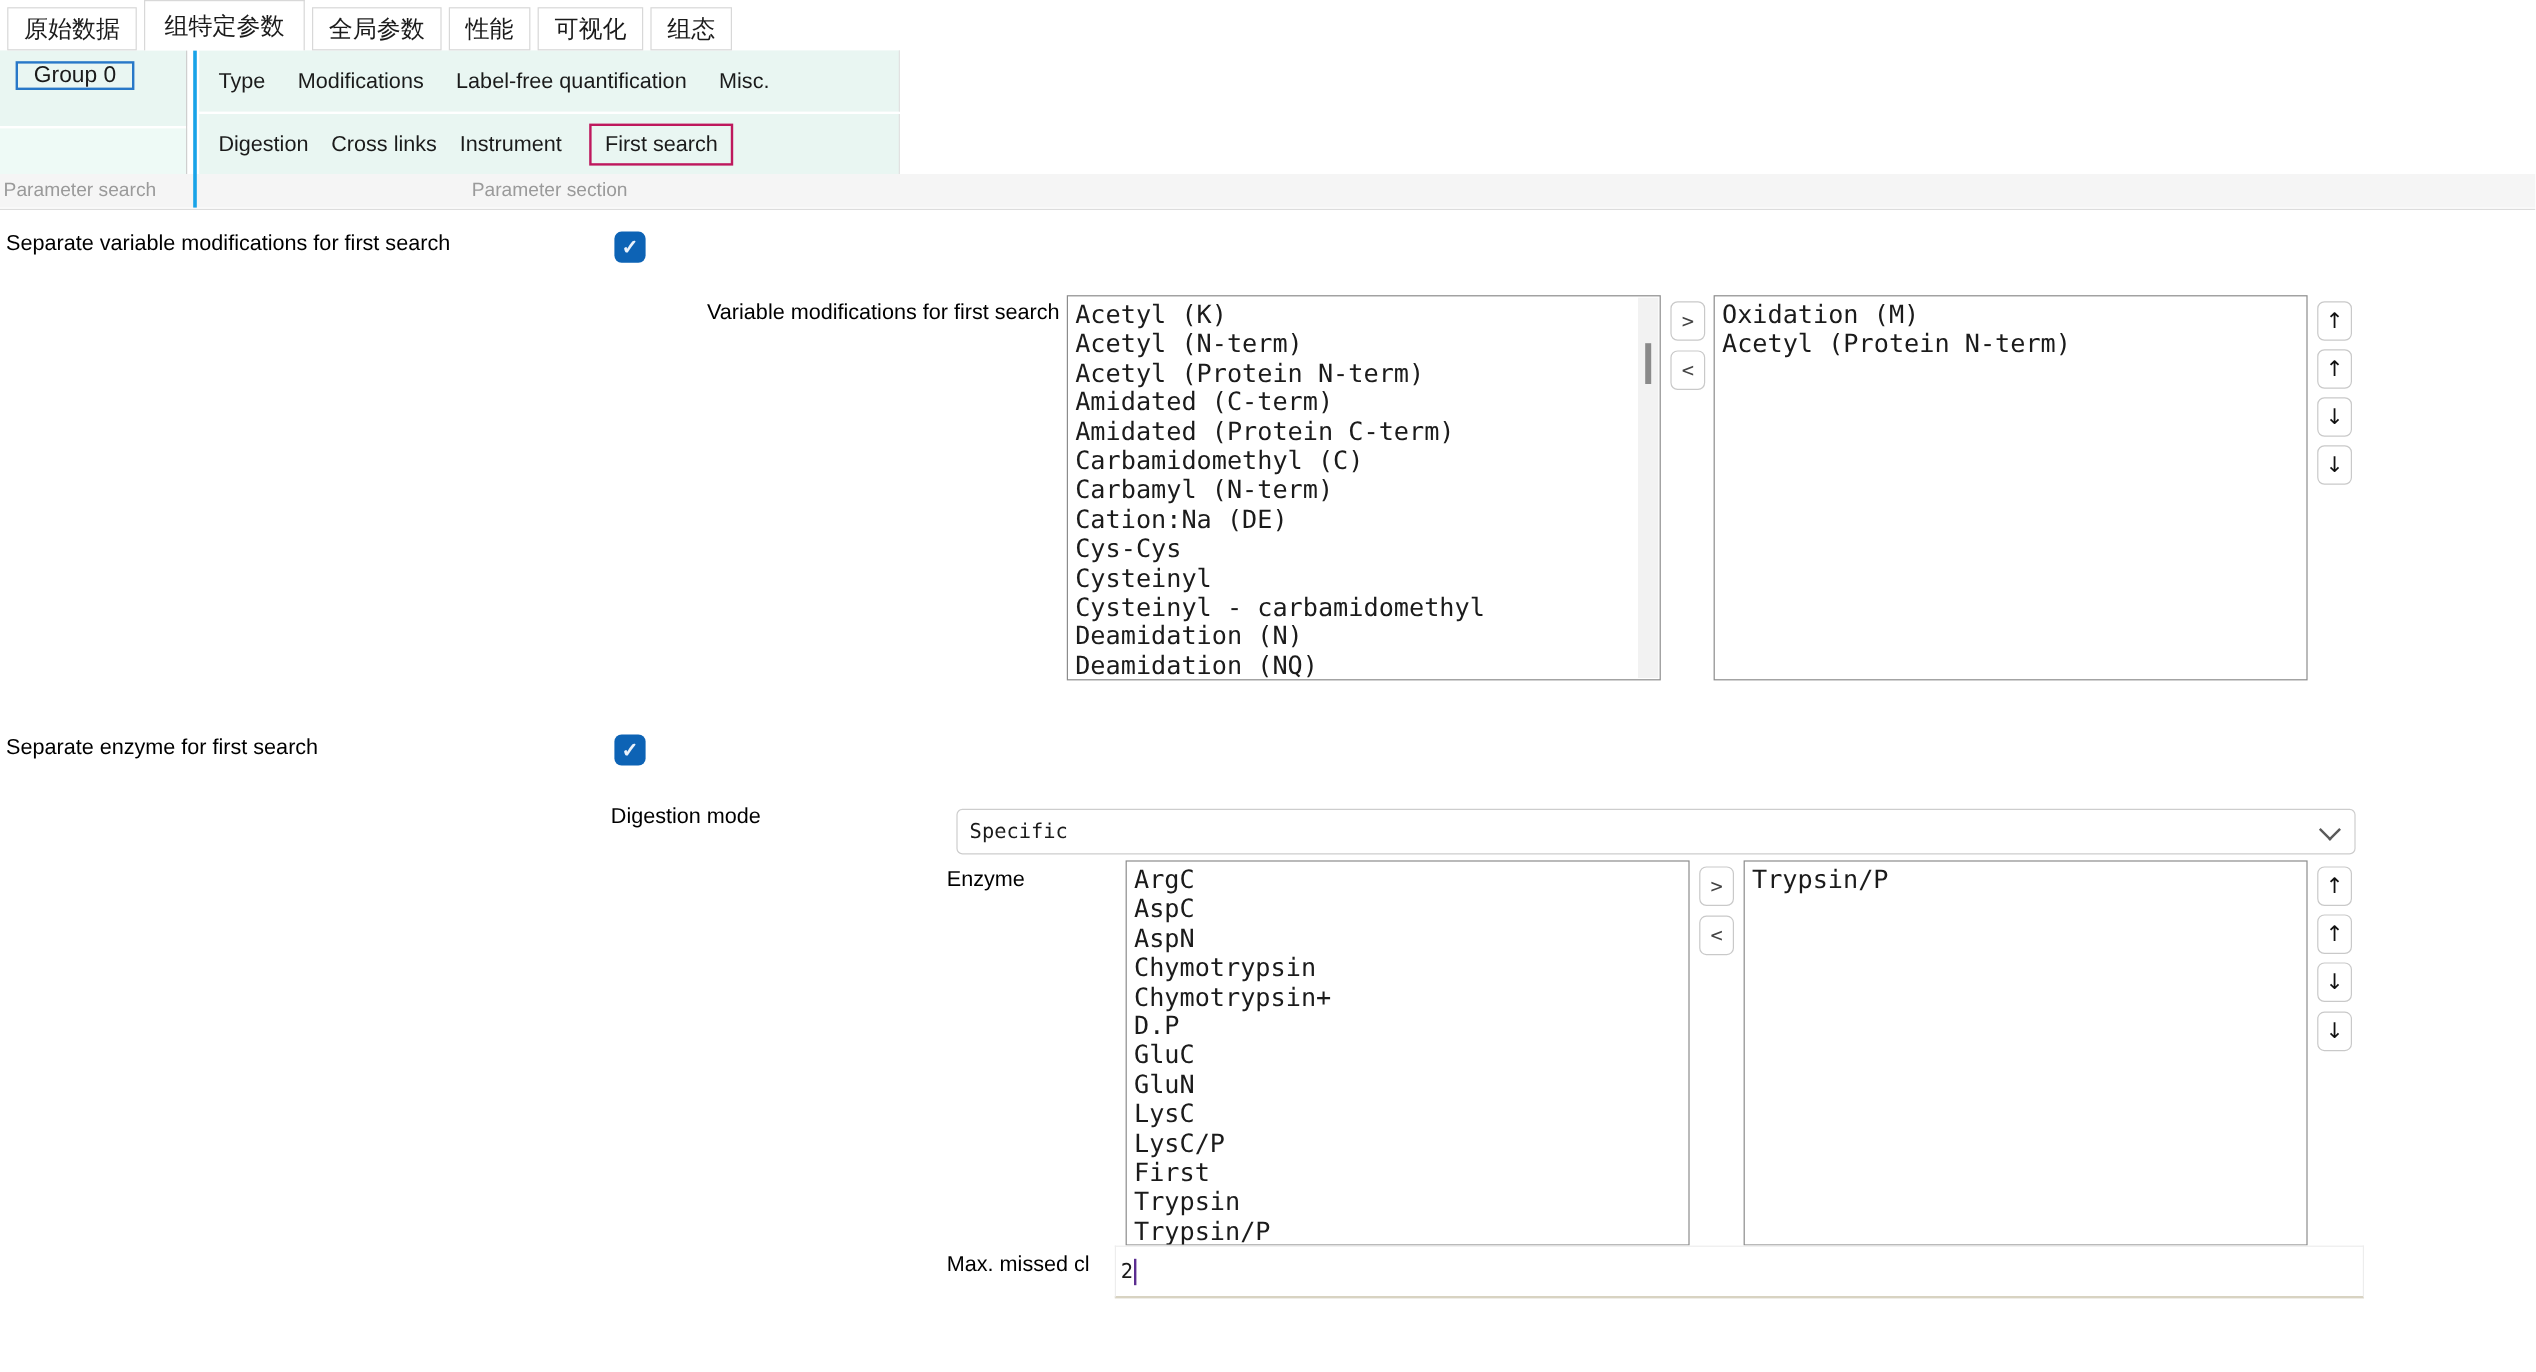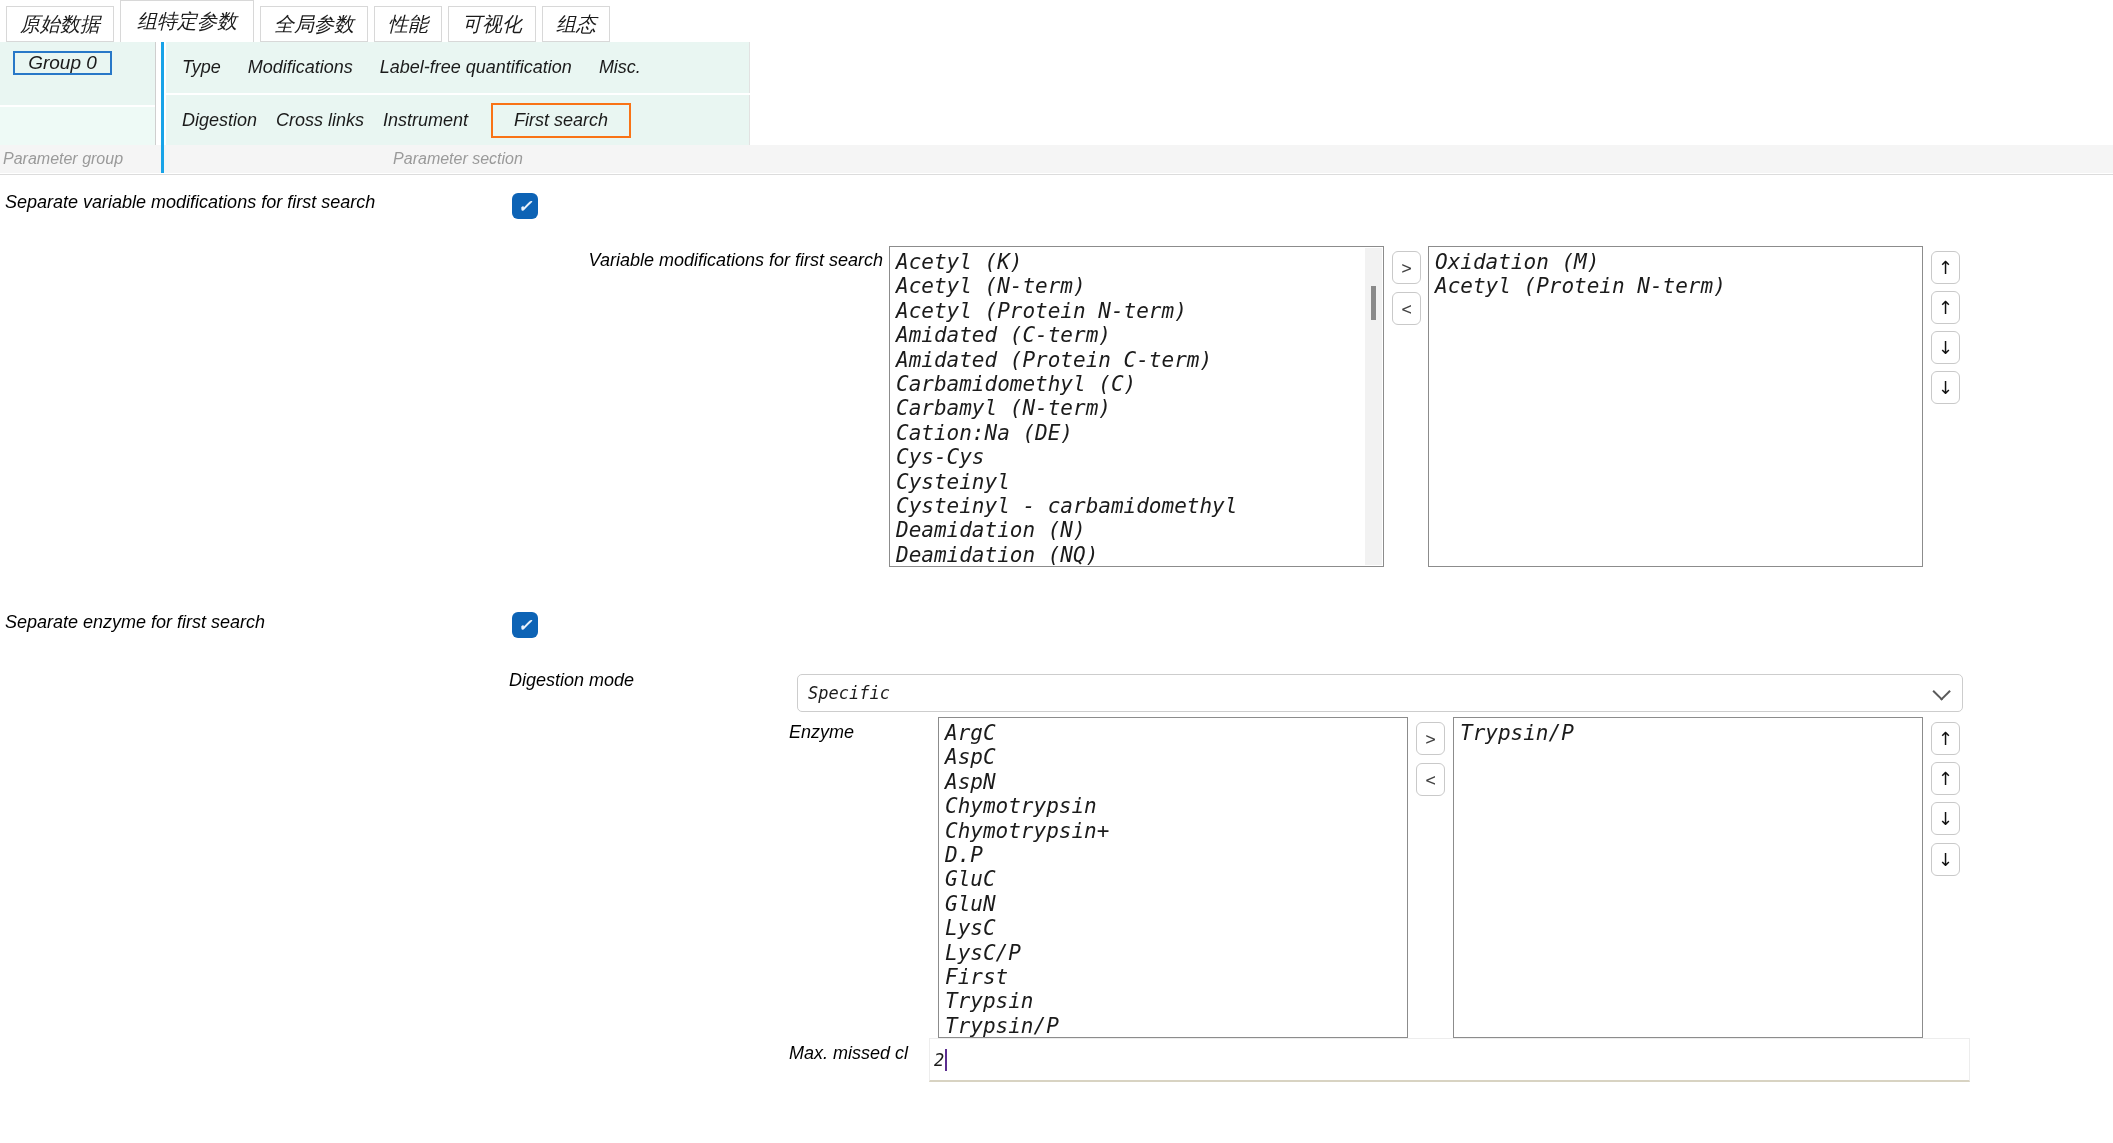--- a/index.html
+++ b/index.html
@@ -1,17 +1,17 @@
 <!DOCTYPE html>
 <html><head>
 <meta charset="utf-8">
 <style>
   html,body{margin:0;padding:0;background:#ffffff;}
   body{font-family:"Liberation Sans",sans-serif;color:#1b1b1b;}
-  .screen{position:relative;width:2113px;height:1143px;background:#ffffff;overflow:hidden;font-style:italic;}
+  .screen{position:relative;width:2113px;height:1143px;background:#ffffff;overflow:hidden;}
 
   
   .tabbar{position:absolute;left:6px;top:0;height:42px;display:flex;align-items:flex-end;column-gap:6px;z-index:3;}
   .tab{box-sizing:border-box;height:36px;display:flex;align-items:center;padding:0 13px;
        border:1px solid #d8d8d8;background:#fff;font-size:20px;white-space:nowrap;cursor:default;}
   .tab.selected{height:42px;border-bottom:none;font-size:20px;padding:0 16px;}
 
   
   .grouprow1{position:absolute;left:0;top:42px;width:156px;height:63px;background:#e9f6f2;}
   .grouprow2{position:absolute;left:0;top:107px;width:156px;height:43px;background:#eefaf6;}
@@ -26,21 +26,21 @@
   .divider{position:absolute;left:0;top:174px;width:2113px;height:1px;background:#dcdcdc;}
   .splitter{position:absolute;left:161px;top:42px;width:3px;height:131px;background:#18a3e8;}
 
   
   .secrow{position:absolute;left:166px;width:584px;height:51px;background:#e9f6f2;
           border-right:1px solid #e2e2e2;display:flex;align-items:center;column-gap:27px;
           padding-left:16px;box-sizing:border-box;font-size:18px;}
   .secrow1{top:42px;}
   .secrow2{top:95px;gap:19px;}
   .sec-item{white-space:nowrap;cursor:default;}
-  .sec-item.boxed{border:2px solid #f97316;padding:5px 21px;margin-left:4px;}
+  .sec-item.boxed{border:2px solid #be185d;padding:5px 11px;margin-left:4px;}
 
   
   .flabel{position:absolute;font-size:18px;color:#000000;white-space:nowrap;}
   .checkbox{position:absolute;width:26px;height:26px;border-radius:6px;background:#0d63b5;
             display:flex;align-items:center;justify-content:center;color:#eaf2fb;font-size:17px;font-weight:bold;}
 
   
   .listbox{position:absolute;box-sizing:border-box;background:#fff;border:1px solid #8c8c8c;
            font-family:"DejaVu Sans Mono",monospace;font-size:21px;overflow:hidden;padding:3px 0 0 6px;}
   .list-item{height:24.4px;line-height:24.4px;white-space:pre;}
@@ -93,21 +93,21 @@
     <div class="sec-item">Misc.</div>
   </div>
   <div class="secrow secrow2">
     <div class="sec-item">Digestion</div>
     <div class="sec-item">Cross links</div>
     <div class="sec-item">Instrument</div>
     <div class="sec-item boxed">First search</div>
   </div>
 
   <div class="caption-strip"></div>
-  <div class="caption cap-group">Parameter group</div>
+  <div class="caption cap-group">Parameter search</div>
   <div class="caption cap-section">Parameter section</div>
   <div class="splitter"></div>
   <div class="divider"></div>
 
   <div class="flabel" style="left:5px;top:192px;">Separate variable modifications for first search</div>
   <div class="checkbox" style="left:512px;top:193px;">
     <span>✓</span>
   </div>
 
   <div class="flabel" style="left:440px;top:250px;width:443px;text-align:right;">Variable modifications for first search</div>

